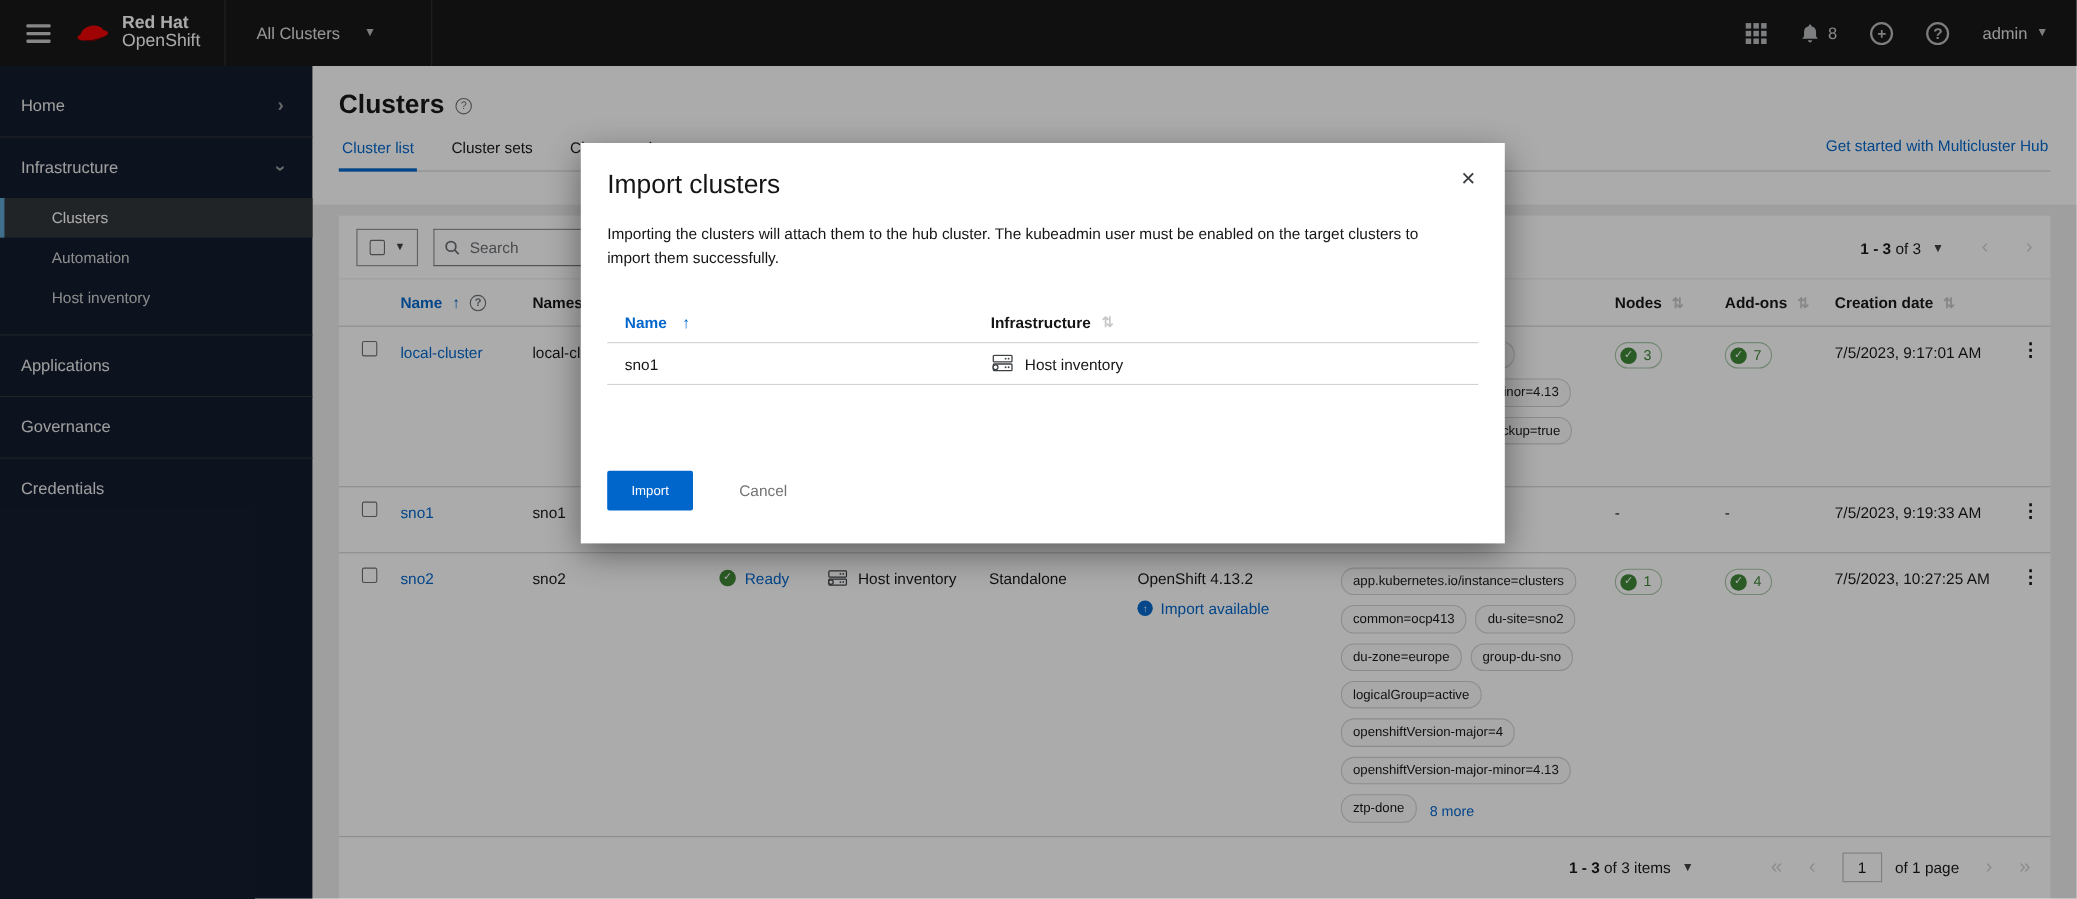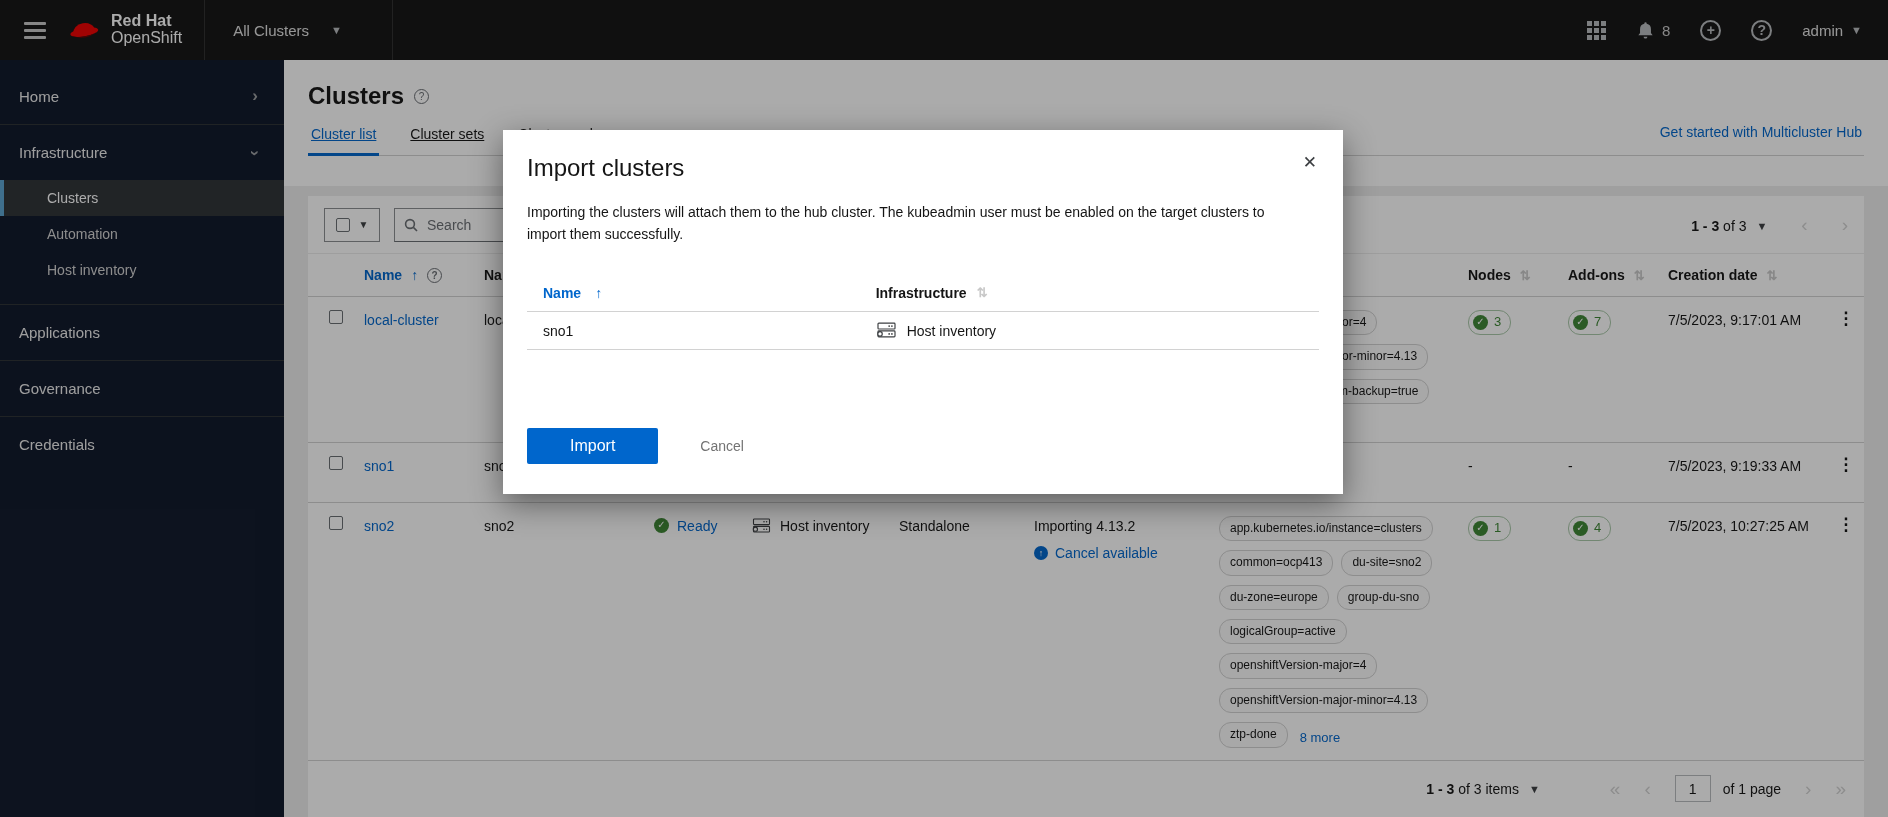--- a/index.html
+++ b/index.html
@@ -46,21 +46,21 @@
   
   .content { position:absolute; top:60px; left:284px; right:0; bottom:0; background:#ededed; }
   .page-header { position:relative; background:#fff; height:126px; padding:22px 24px 0 24px; }
   .page-title-row { display:flex; align-items:center; gap:10px; }
   .page-title { font-size:24px; color:#151515; }
   .help-circle { width:15px; height:15px; border:1px solid #6a6e73; border-radius:50%;
                  color:#6a6e73; font-size:10px; display:inline-flex; align-items:center;
                  justify-content:center; flex:none; cursor:pointer; }
   .gs-link { position:absolute; top:64px; right:26px; color:#0066cc; font-size:14px; cursor:pointer; }
   .tabs { display:flex; gap:28px; margin-top:16px; border-bottom:1px solid #d2d2d2; }
-  .tab { padding:0 3px 11px 3px; font-size:14px; color:#151515; cursor:pointer;text-decoration:underline; }
+  .tab { padding:0 3px 11px 3px; font-size:14px; color:#151515; cursor:pointer; }
   .tab.active { color:#0066cc; border-bottom:3px solid #0066cc; margin-bottom:-1px; }
 
   .card { margin:10px 24px 0 24px; background:#fff; height:621px; display:flex; flex-direction:column; }
 
   
   .toolbar { height:66px; display:flex; align-items:center; padding:0 16px; border-bottom:1px solid #ececec; }
   .bulk-select { width:56px; height:34px; border:1px solid #8a8d90; display:flex; align-items:center;
                  justify-content:center; gap:9px; cursor:pointer; background:#fff; }
   .cb { width:14px; height:14px; border:1.5px solid #6a6e73; border-radius:2px; background:#fff; flex:none; }
   .bulk-caret { font-size:10px; color:#3c3f42; }
@@ -111,37 +111,37 @@
                  padding-right:18px; font-size:14px; color:#151515; }
   .card-footer .pager-summary { margin-right:46px; }
   .pgnav { display:flex; align-items:center; }
   .pgnav .pg-chev { margin-left:24px; }
   .page-input { width:36px; height:27px; border:1px solid #b8bbbe; text-align:center; font-size:14px;
                 color:#151515; margin-left:24px; background:#fff; font-family:"Liberation Sans",sans-serif; }
   .of-pages { margin-left:12px; white-space:nowrap; }
 
   
   .backdrop { position:absolute; inset:0; background:rgba(10,10,10,0.34); z-index:40; }
-  .modal { position:absolute; left:503px; top:130px; width:840px; height:364px; background:#fff;
+  .modal { position:absolute; left:528px; top:130px; width:840px; height:364px; background:#fff;
            z-index:50; box-shadow:0 10px 30px rgba(0,0,0,0.45); padding:24px; overflow:hidden; }
   .modal-title { font-size:24px; font-weight:500; color:#151515; }
   .modal-close { position:absolute; top:22px; right:26px; font-size:17px; color:#3c3f42; cursor:pointer; }
   .modal-desc { margin-top:20px; font-size:14px; color:#151515; line-height:1.55; padding-right:30px; }
   .mtable { margin-top:30px; }
   .mrow { display:flex; align-items:center; }
   .mcol-name { width:42%; padding:10px 16px; }
   .mcol-infra { width:58%; padding:10px 16px; }
   .mhead { font-size:14px; font-weight:bold; border-bottom:1px solid #d2d2d2; }
   .mhead .mcol-name { color:#0066cc; display:flex; gap:14px; cursor:pointer; }
   .mhead .mcol-infra { color:#151515; display:flex; gap:10px; cursor:pointer; }
   .mbody { font-size:14px; color:#151515; border-bottom:1px solid #d2d2d2; }
   .mbody .mcol-infra { display:flex; align-items:center; gap:10px; }
   .modal-footer { margin-top:78px; display:flex; align-items:center; }
-  .btn-primary { height:36px; padding:0 43px; background:#0066cc; color:#fff; border:none;
-                 font-size:16px; border-radius:2px; cursor:pointer; font-family:"Liberation Sans",sans-serif; }
+  .btn-primary { height:36px; padding:0 22px; background:#0066cc; color:#fff; border:none;
+                 font-size:12px; border-radius:2px; cursor:pointer; font-family:"Liberation Sans",sans-serif; }
   .btn-link { margin-left:42px; color:#737373; font-size:14px; cursor:pointer; background:none; border:none;
               font-family:"Liberation Sans",sans-serif; }
 </style>
 </head>
 <body>
 
 <div class="app">
 
   <header class="masthead">
     <div class="hamburger">
@@ -365,24 +365,24 @@
             <circle cx="12" cy="3.8" r="0.8" fill="#3c3f42"></circle>
               <circle cx="14.6" cy="3.8" r="0.8" fill="#3c3f42"></circle>
             <circle cx="12" cy="11.2" r="0.8" fill="#3c3f42"></circle>
               <circle cx="14.6" cy="11.2" r="0.8" fill="#3c3f42"></circle>
             <circle cx="3.4" cy="11.2" r="2.1" fill="#fff" stroke="#3c3f42" stroke-width="1.1"></circle>
           </svg>
           <span>Host inventory</span>
         </div>
         <div class="td">Standalone</div>
         <div class="td dist-cell">
-          <div>Importing 4.13.2</div>
+          <div>OpenShift 4.13.2</div>
           <div class="upgrade">
             <span class="up-circle">↑</span>
-            <span>Cancel available</span>
+            <span>Import available</span>
           </div>
         </div>
         <div class="td labels-wrap">
           <span class="pill">app.kubernetes.io/instance=clusters</span>
           <span class="pill">common=ocp413</span>
           <span class="pill">du-site=sno2</span>
           <span class="pill">du-zone=europe</span>
           <span class="pill">group-du-sno</span>
           <span class="pill">logicalGroup=active</span>
           <span class="pill">openshiftVersion-major=4</span>

